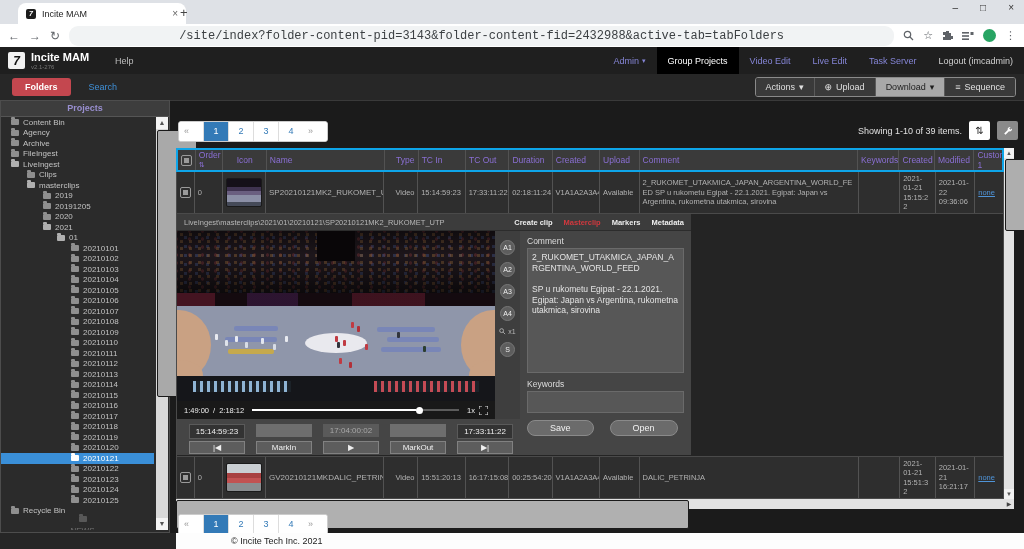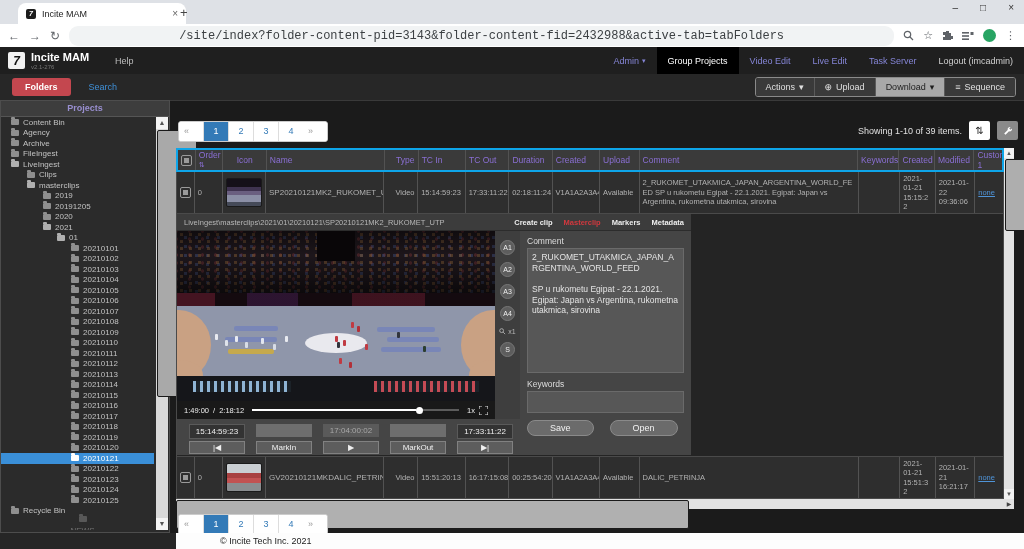--- a/index.html
+++ b/index.html
@@ -179,21 +179,21 @@
   .tcbox.mid{background:#6e6e6e;}
   .tcbox.mid2{background:#5a5a5a;color:#a8a8a8;}
   .cbtn{background:#5d5d5d;border:1px solid #818181;color:#f0f0f0;text-align:center;font-size:8px;
     line-height:12px;height:13px;box-sizing:border-box;}
   
   .hsb{position:absolute;top:396px;left:0;width:838px;height:10px;background:#e2e2e2;}
   .hsb .thumb{position:absolute;left:0;top:1px;bottom:1px;width:61%;background:#b0b0b0;border-radius:2px;}
   .hsb .arr{position:absolute;right:0;top:0;width:10px;height:10px;color:#444;font-size:6px;text-align:center;line-height:10px;}
   .botrow{position:absolute;top:410px;left:0;}
   .footer{position:absolute;left:176px;right:0;bottom:0;height:16px;background:#fdfdfd;color:#222;
-    font-size:9px;line-height:16px;padding-left:44px;box-sizing:border-box;}
+    font-size:9px;line-height:16px;padding-left:55px;box-sizing:border-box;}
   svg{display:block;}
 </style>
 </head>
 <body>
 
 <div class="screen">
 
   <div class="tabstrip">
     <div class="btab">
       <span class="favicon">7</span>

